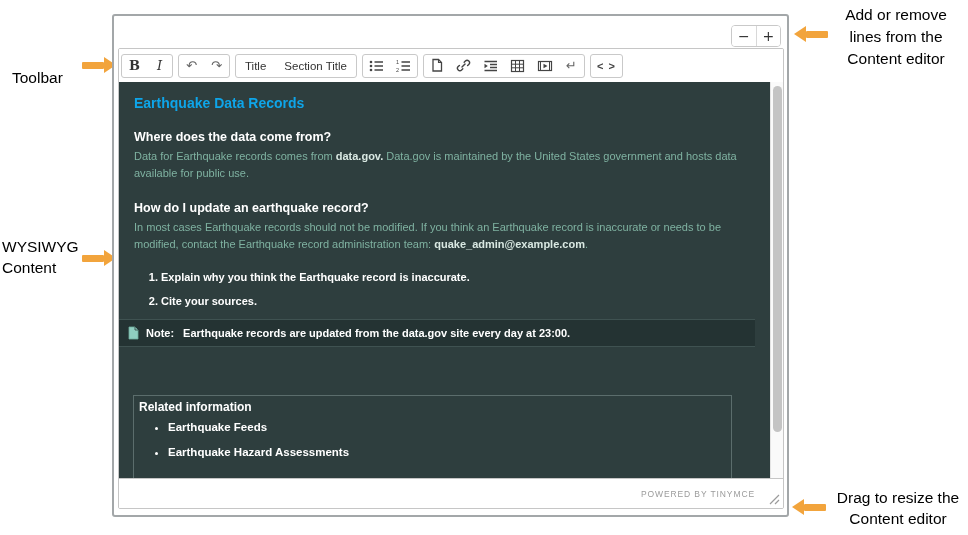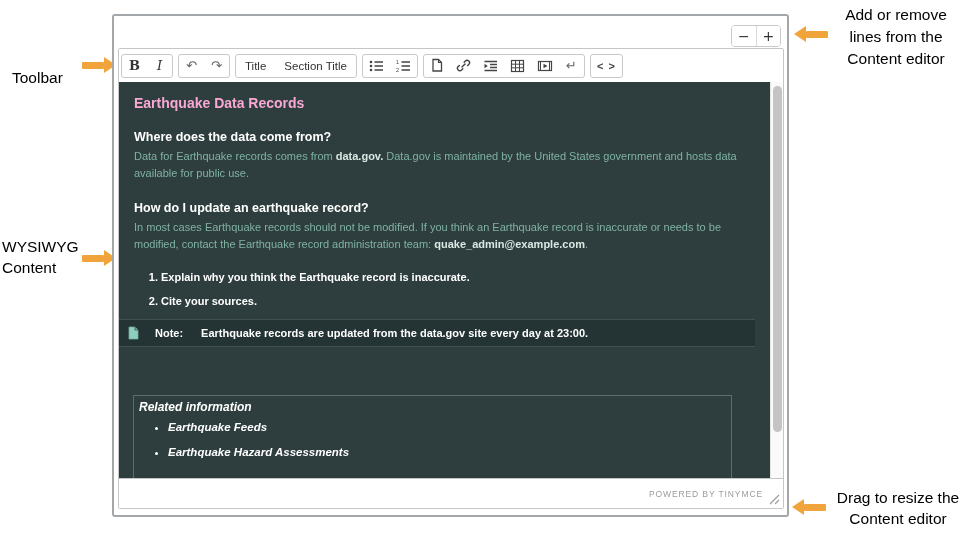--- a/index.html
+++ b/index.html
@@ -59,49 +59,49 @@
   .tb-italic{font-family:"DejaVu Serif",serif;font-style:italic;font-size:13px;}
   .tb-glyph{font-family:"DejaVu Sans",sans-serif;font-size:13px;color:#666;}
   .tb-text{font-size:11.5px;padding:0 9px;}
   .tb-code{font-size:11px;font-weight:bold;letter-spacing:1px;color:#444;}
   .tb-btn svg{display:block;}
 
   
   .content{flex:1;position:relative;background:var(--editor-bg);overflow:hidden;cursor:text;}
   .content-inner{position:absolute;left:0;top:0;right:13px;bottom:0;
     padding:13px 15px 0 15px;color:#fff;}
-  .doc-title{font-size:14px;font-weight:bold;color:#f9a8d4;}
+  .doc-title{font-size:14px;font-weight:bold;color:#0ea5e9;}
   .doc-h2{font-size:12.5px;font-weight:bold;color:#fff;margin-top:19px;}
   .doc-p{font-size:11px;line-height:1.55;color:var(--green);margin-top:4px;
     padding-right:12px;}
   .doc-p .strong{font-weight:bold;color:var(--bright);}
   .doc-p .email{color:var(--bright);font-weight:bold;}
   .doc-ol{margin:18px 0 0 0;padding-left:27px;font-size:11px;font-weight:bold;color:#fff;}
   .doc-ol li{margin-bottom:12px;margin-top:12px;}
   .note-bar{margin:7px 0 0 -15px;width:calc(100% + 15px);
     background:var(--note-bg);border-top:1px solid #3F5251;border-bottom:1px solid #3F5251;
-    padding:6px 10px 6px 9px;display:flex;align-items:center;gap:16px;}
+    padding:6px 10px 6px 9px;display:flex;align-items:center;gap:7px;}
   .note-bar .note-text{font-size:11px;font-weight:bold;color:#fff;}
   .note-bar .note-label{margin-right:2px;}
   .related-box{margin:48px 23px 0 -1px;border:1px solid #5B6D6C;
-    padding:4px 8px 18px 3px;font-style:italic;}
+    padding:4px 8px 18px 3px;}
   .related-title{font-size:12px;font-weight:bold;color:#fff;margin-left:2px;}
   .related-ul{margin-top:7px;padding-left:31px;font-size:11.5px;font-weight:bold;color:#fff;}
   .related-ul li{margin-bottom:13px;}
 
   
   .scrollbar{position:absolute;top:0;right:0;bottom:0;width:13px;
     background:#FAFAFA;border-left:1px solid #E4E4E4;}
   .scroll-thumb{position:absolute;top:4px;left:2px;width:9px;height:346px;
     background:#C4C4C4;border-radius:5px;}
 
   
   .statusbar{height:30px;flex:none;border-top:1px solid var(--border-gray);
     background:#fff;position:relative;}
-  .powered{position:absolute;right:20px;top:50%;transform:translateY(-50%);
+  .powered{position:absolute;right:28px;top:50%;transform:translateY(-50%);
     font-size:8.5px;letter-spacing:0.9px;color:#9B9B9B;}
   .resize-handle{position:absolute;right:3px;bottom:3px;width:11px;height:11px;
     cursor:nwse-resize;}
 </style>
 </head>
 <body>
 
 <div class="ann ann-toolbar">Toolbar</div>
 <div class="arrow right arrow-1">
     <span class="shaft"></span>

